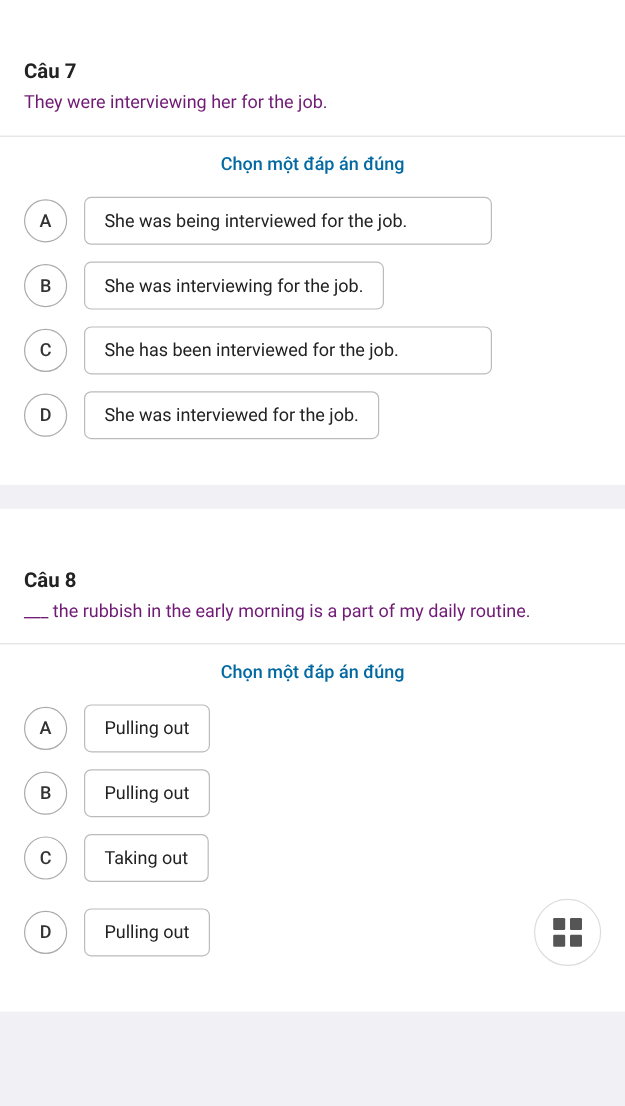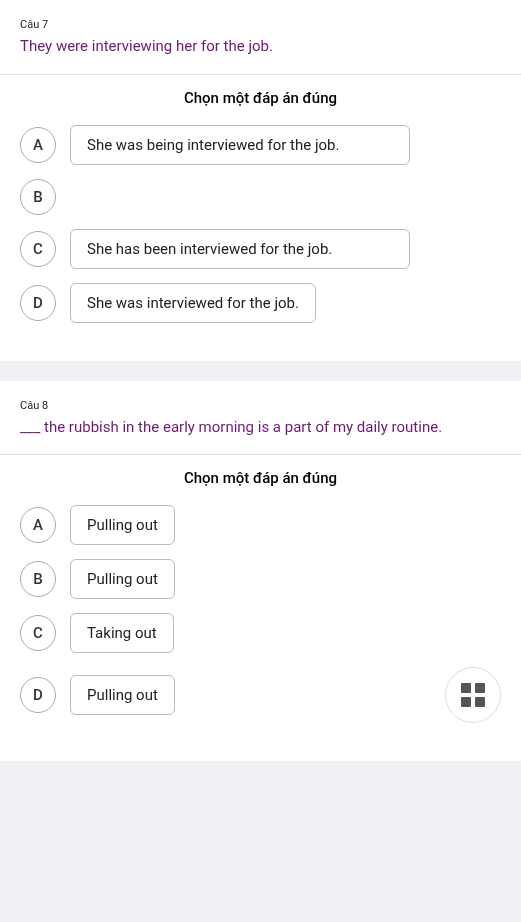--- a/index.html
+++ b/index.html
@@ -10,38 +10,39 @@
       min-height: 922px;
       font-size: 15px;
       color: #222;
     }
     .question-card {
       background: #fff;
       padding: 18px 20px 24px 20px;
       margin-bottom: 10px;
     }
     .question-label {
-      font-weight: 400;
-      font-size: 11px;
+      font-weight: 700;
+      font-size: 17px;
       margin-bottom: 4px;
+      margin-top: 32px;
     }
     .question-text {
       font-size: 15px;
       color: #701a75;
       margin-bottom: 16px;
       line-height: 1.5;
     }
     .divider {
       border: none;
       border-top: 1px solid #e0e0e0;
       margin: 0 -20px 14px -20px;
     }
     .choose-label {
       text-align: center;
-      color: #000000;
+      color: #0369a1;
       font-size: 15px;
       font-weight: 500;
       margin-bottom: 18px;
     }
     .option-row {
       display: flex;
       align-items: center;
       margin-bottom: 14px;
       gap: 14px;
     }
@@ -106,20 +107,21 @@
   <div class="question-text">They were interviewing her for the job.</div>
   <hr class="divider">
   <div class="choose-label">Chọn một đáp án đúng</div>
 
   <div class="option-row">
     <div class="option-circle">A</div>
     <div class="option-box wide">She was being interviewed for the job.</div>
   </div>
   <div class="option-row">
     <div class="option-circle">B</div>
+    <div class="option-box">She was interviewing for the job.</div>
   </div>
   <div class="option-row">
     <div class="option-circle">C</div>
     <div class="option-box wide">She has been interviewed for the job.</div>
   </div>
   <div class="option-row">
     <div class="option-circle">D</div>
     <div class="option-box">She was interviewed for the job.</div>
   </div>
 </div>

